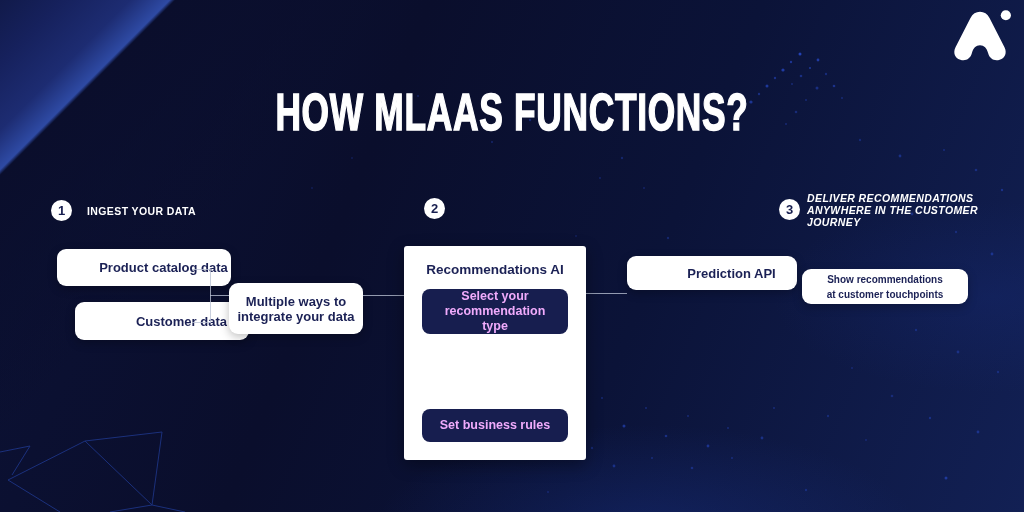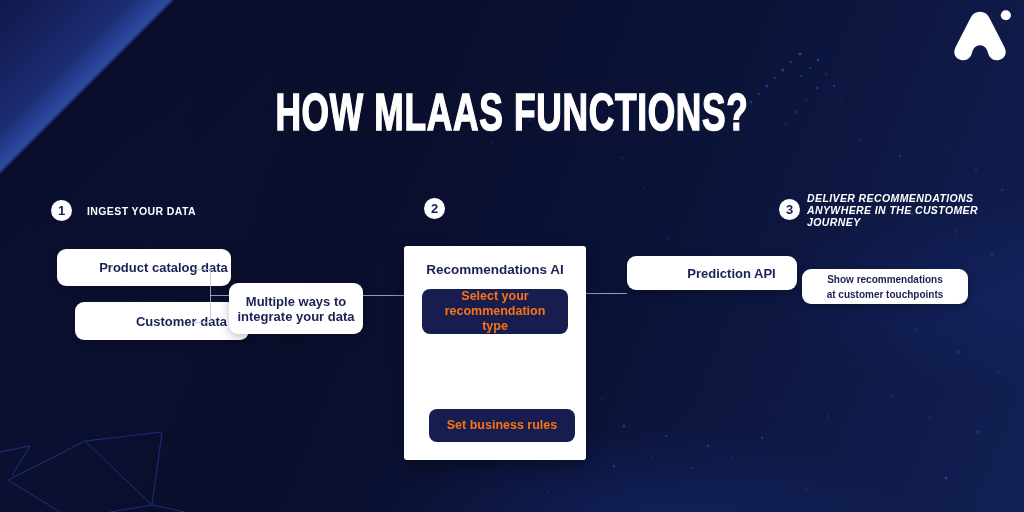--- a/index.html
+++ b/index.html
@@ -43,21 +43,21 @@
   .panel{
     position:absolute;left:404px;top:246px;width:182px;height:214px;
     background:#fff;border-radius:3px;box-shadow:0 5px 16px rgba(0,0,0,.35);
   }
   .panel-title{
     position:absolute;top:16px;left:0;width:100%;text-align:center;
     color:#1b2155;font-weight:bold;font-size:13.5px;
   }
   .dark-card{
     position:absolute;left:18px;width:146px;background:#171e4f;border-radius:8px;
-    color:#f97316;font-weight:bold;font-size:12.5px;line-height:15px;text-align:center;
+    color:#f0abfc;font-weight:bold;font-size:12.5px;line-height:15px;text-align:center;
     display:flex;align-items:center;justify-content:center;
   }
   .conn{position:absolute;background:rgba(186,193,212,.78);}
   .logo{position:absolute;left:946px;top:6px;width:68px;height:62px;}
 </style>
 </head>
 <body>
 
 <div class="stage">
 
@@ -169,21 +169,21 @@
   <div class="conn" style="left:363px;top:295px;width:41px;height:1px;"></div>
   <div class="conn" style="left:586px;top:293px;width:41px;height:1px;"></div>
 
   <div class="badge" style="left:424px;top:198px;">
     <span>2</span>
   </div>
 
   <div class="panel">
     <div class="panel-title">Recommendations AI</div>
     <div class="dark-card" style="top:43px;height:45px;padding:0 10px;box-sizing:border-box;">Select your recommendation type</div>
-    <div class="dark-card" style="top:163px;height:33px;margin-left:7px;">Set business rules</div>
+    <div class="dark-card" style="top:163px;height:33px;">Set business rules</div>
   </div>
 
   <div class="badge" style="left:779px;top:199px;">
     <span>3</span>
   </div>
   <div class="step-label" style="left:807px;top:192px;width:182px;font-style:italic;">DELIVER RECOMMENDATIONS ANYWHERE IN THE CUSTOMER JOURNEY</div>
 
   <div class="card" style="left:627px;top:256px;width:131px;height:34px;text-align:right;">Prediction API</div>
   <div class="card" style="left:802px;top:269px;width:166px;height:35px;font-size:10px;padding:0 20px;box-sizing:border-box;">Show recommendations at customer touchpoints</div>
 

